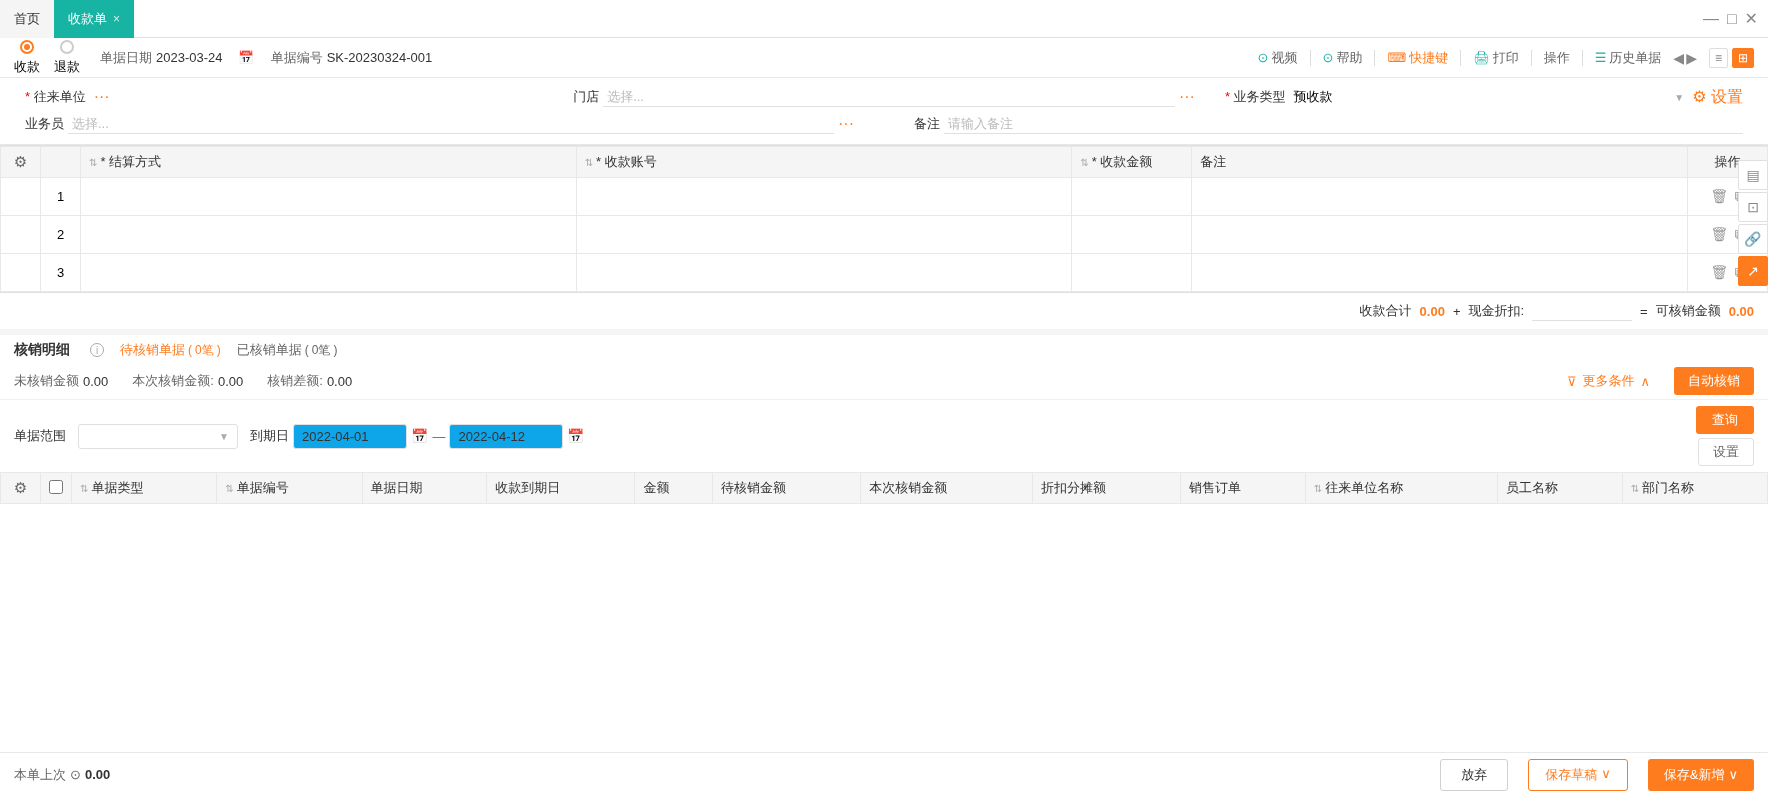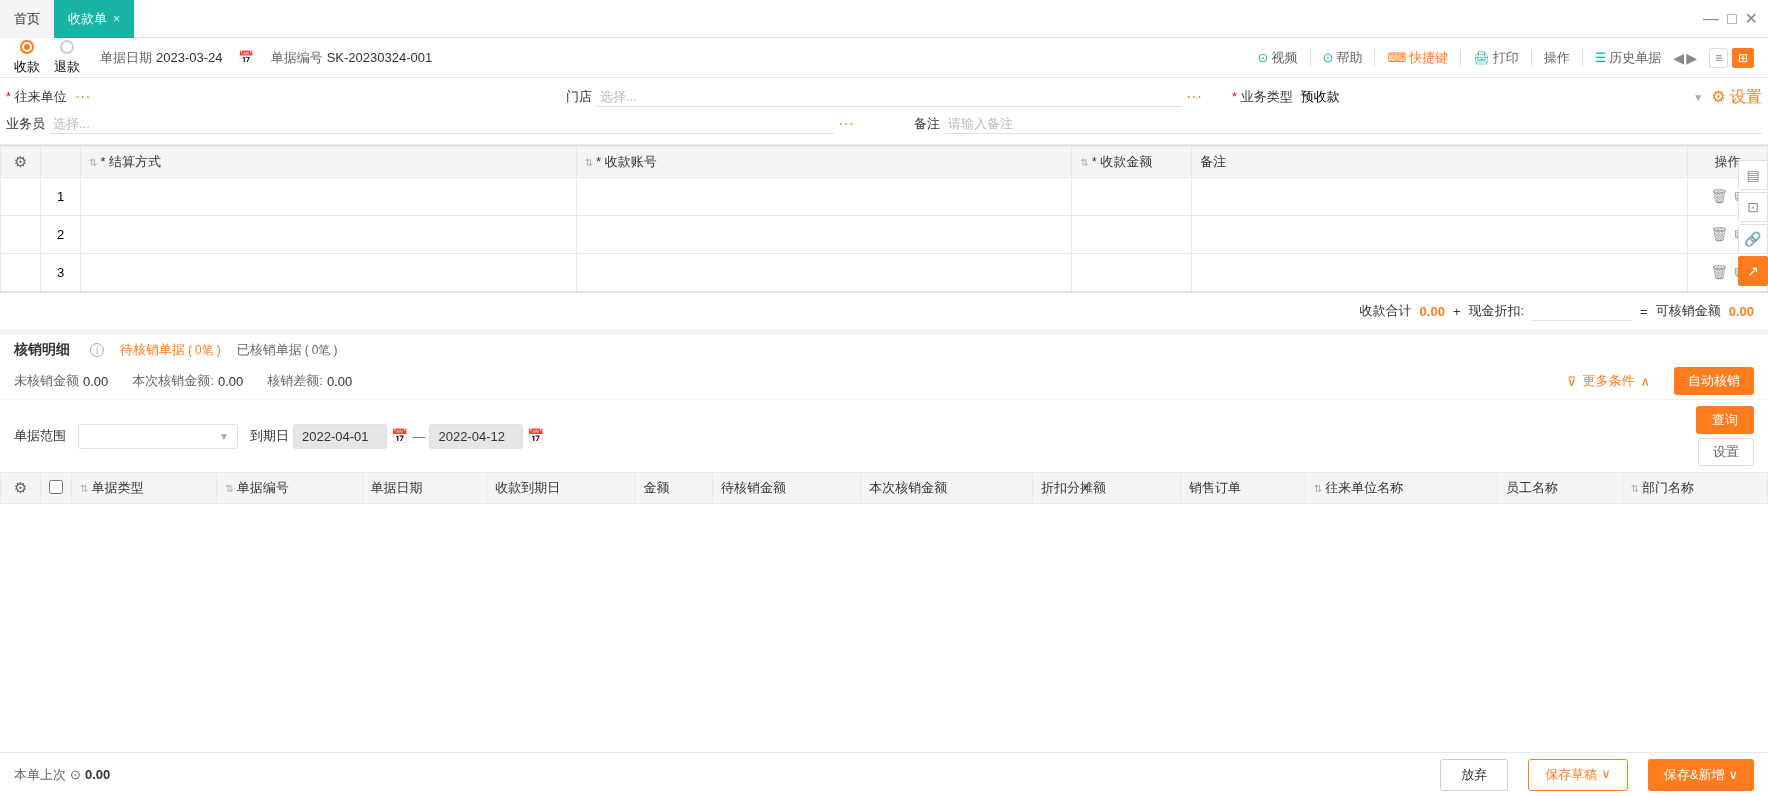--- a/index.html
+++ b/index.html
@@ -162,21 +162,21 @@
       color: #888;
     }
     .view-icon.active {
       background: #ff7c1e;
       color: #fff;
       border-color: #ff7c1e;
     }
 
     
     .form-area {
-      padding: 8px 6px 4px;
+      padding: 8px 25px 4px;
       border-bottom: 1px solid #e8e8e8;
       flex-shrink: 0;
     }
     .form-row {
       display: flex;
       align-items: center;
       margin-bottom: 6px;
       gap: 0;
     }
     .form-field {
@@ -418,22 +418,22 @@
       display: flex;
       align-items: center;
       gap: 4px;
     }
     .date-input {
       border: 1px solid #e0e0e0;
       padding: 4px 8px;
       border-radius: 3px;
       font-size: 13px;
       color: #333;
-      background: #e5e5e5;
-      width: 94px;
+      background: #0ea5e9;
+      width: 114px;
     }
     .date-sep { color: #666; }
     .cal-icon { color: #ccc; cursor: pointer; font-size: 14px; }
     .query-btn {
       background: #ff7c1e;
       color: #fff;
       border: none;
       padding: 5px 16px;
       border-radius: 3px;
       cursor: pointer;

